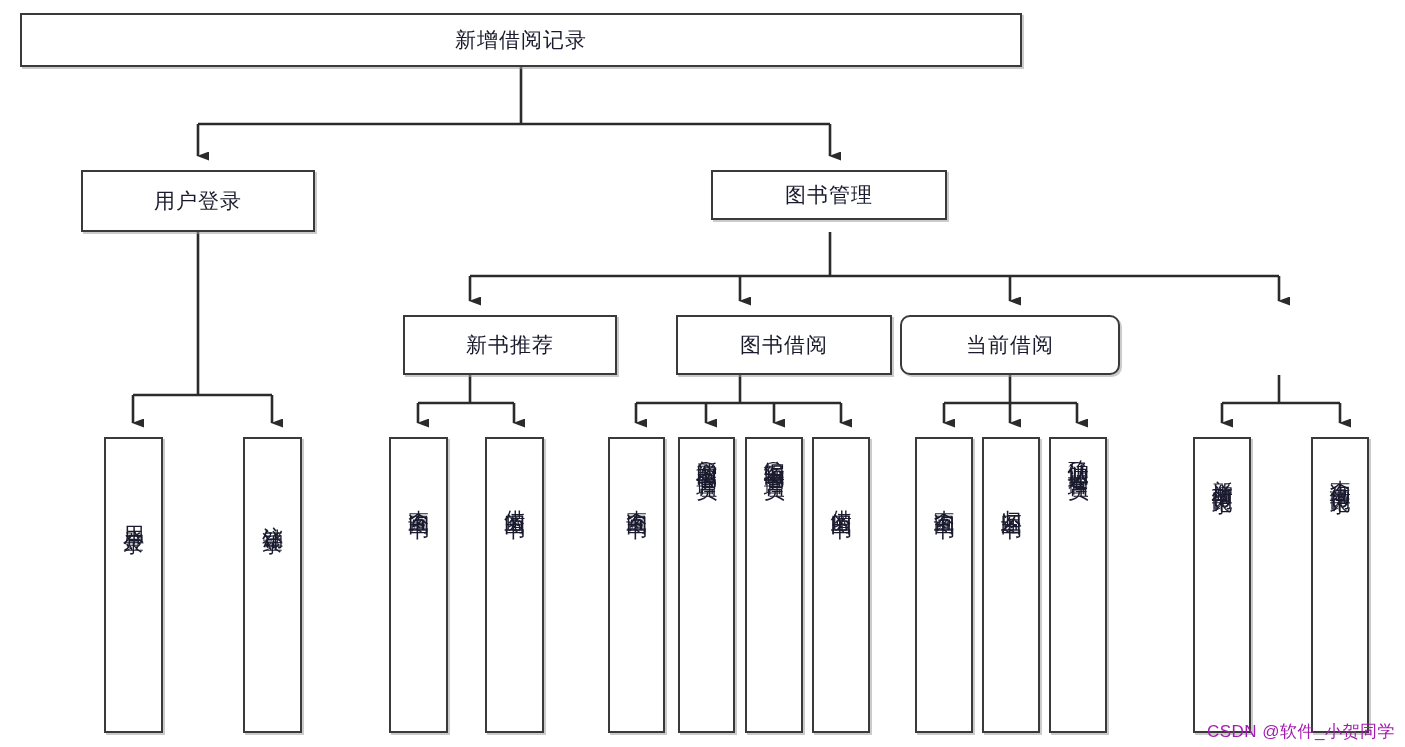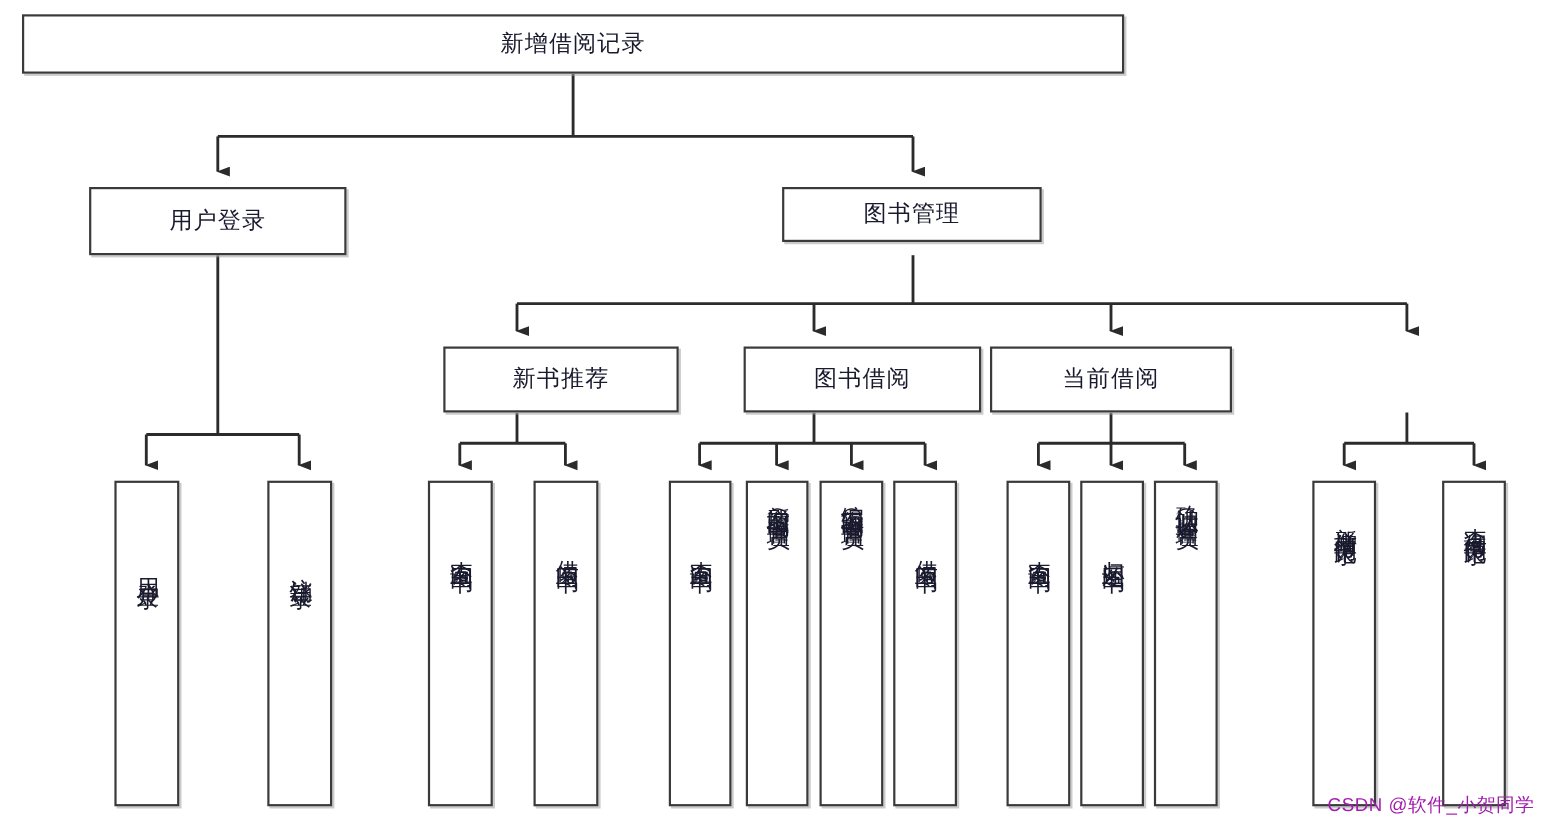--- a/index.html
+++ b/index.html
@@ -136,21 +136,21 @@
   <div class="node" style="left:711px; top:170px; width:236px; height:50px;">
     <span class="lbl">图书管理</span>
   </div>
 
   <div class="node" style="left:363px; top:315px; width:214px; height:60px;margin-left:40px;">
     <span class="lbl">新书推荐</span>
   </div>
   <div class="node" style="left:632px; top:315px; width:216px; height:60px;margin-left:44px;">
     <span class="lbl">图书借阅</span>
   </div>
-  <div class="node" style="left:900px; top:315px; width:220px; height:60px;">
+  <div class="node" style="left:900px; top:315px; width:220px; height:60px;border-radius:10px;">
     <span class="lbl">当前借阅</span>
   </div>
 
   <div class="node leaf" style="left:104px; top:437px; width:59px; height:296px; padding-top:70px;">
     <span class="lbl">用户登录</span>
   </div>
   <div class="node leaf" style="left:243px; top:437px; width:59px; height:296px; padding-top:70px;">
     <span class="lbl">注销登录</span>
   </div>
 

